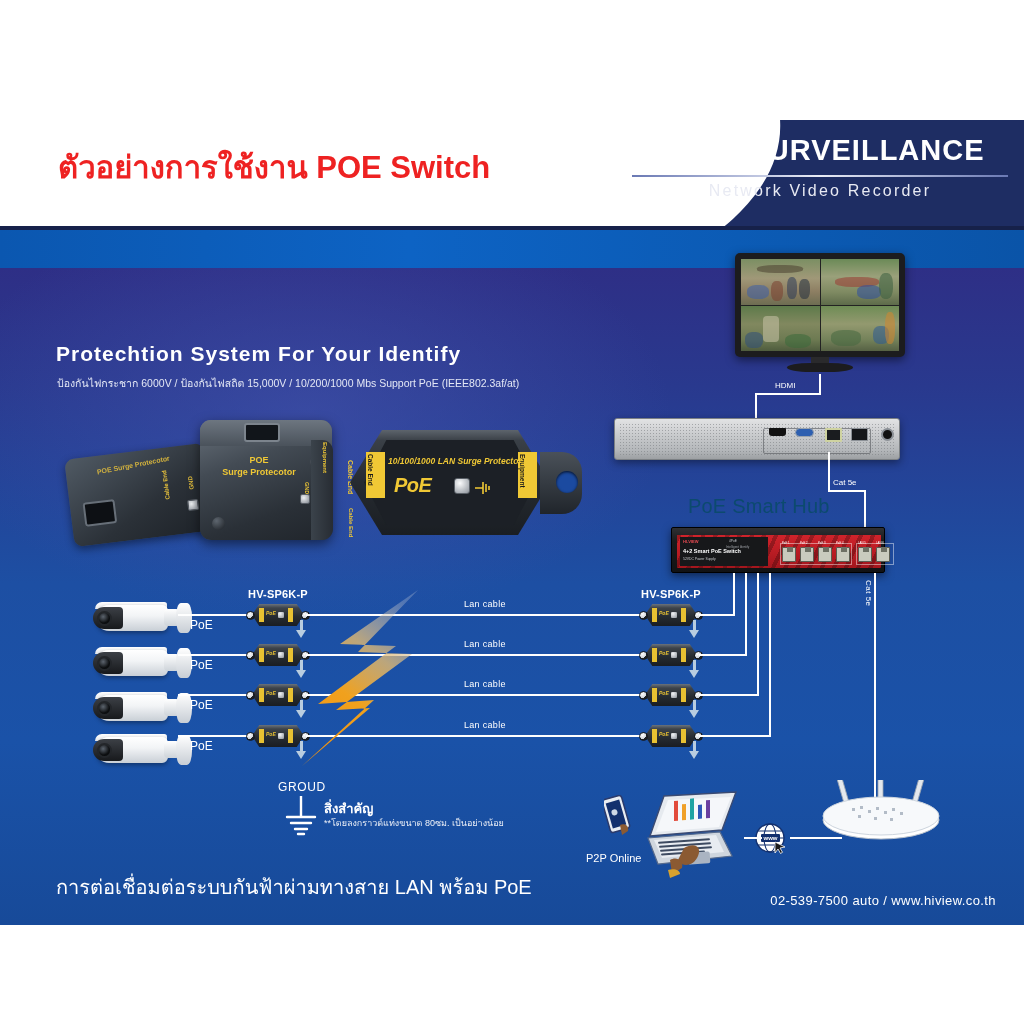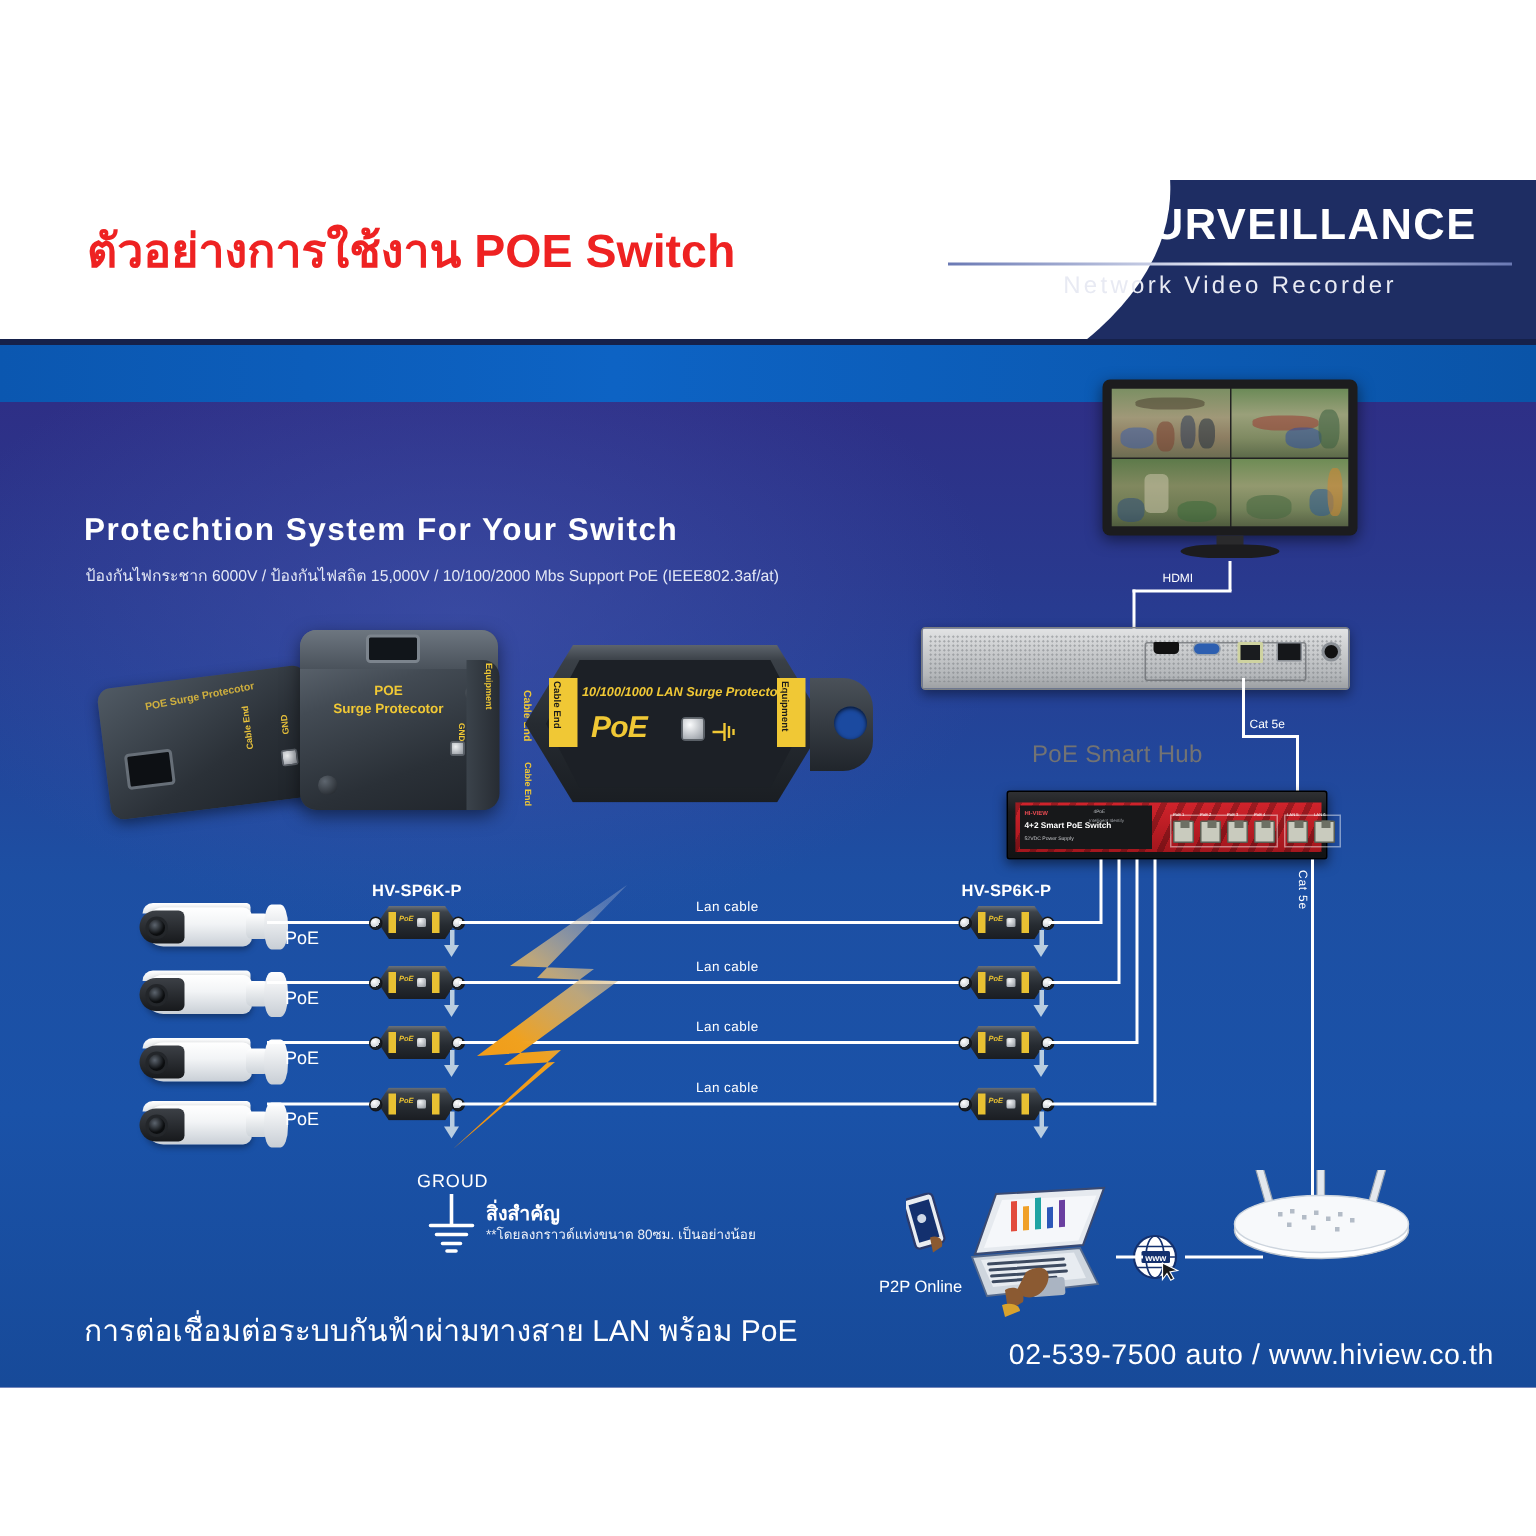--- a/index.html
+++ b/index.html
@@ -135,21 +135,21 @@
   .nvr .ports { position:absolute; left:148px; top:9px; width:108px; height:26px;
                 border:1px solid rgba(90,94,98,.65); border-radius:2px; }
   .nvr .p { position:absolute; top:9px; }
   .port-hdmi { left:154px; width:17px; height:8px; background:#111; border-radius:1px 1px 3px 3px; }
   .port-vga  { left:180px; width:19px; height:9px; background:#2d5fb0; border-radius:6px; border:1px solid #9aa3ad; }
   .port-rj45 { left:210px; width:17px; height:14px; background:#1a1c1f; border:2px solid #cfd3a0; border-radius:1px; }
   .port-usb  { left:236px; width:17px; height:13px; background:#15171a; border:1px solid #8b9096; border-radius:1px; }
   .port-dc   { left:266px; width:13px; height:13px; border-radius:50%; background:#111; border:2px solid #8b9096; }
 
   
-  .sw-title { position:absolute; left:688px; top:495px; font-size:16px; color:#737373; letter-spacing:.2px; }
+  .sw-title { position:absolute; left:688px; top:495px; font-size:20px; color:#0c4a6e; letter-spacing:.2px; }
   .swi { position:absolute; left:671px; top:527px; width:214px; height:46px;
          background:linear-gradient(180deg,#2f3033 0%,#1a1b1d 30%,#121314 100%);
          border:1px solid #000; border-radius:2px; box-shadow:0 3px 8px rgba(0,0,0,.5); }
   .swi .face { position:absolute; left:5px; top:7px; width:204px; height:33px;
                background:linear-gradient(180deg,#d0232b,#a3161d); }
   .swi .chev { position:absolute; left:5px; top:7px; width:204px; height:33px; opacity:.45;
                background:repeating-linear-gradient(115deg, rgba(0,0,0,.55) 0 4px, rgba(0,0,0,0) 4px 11px); }
   .swi .brandbox { position:absolute; left:8px; top:9px; width:88px; height:29px; background:#17181a; }
   .swi .brand { position:absolute; left:11px; top:11px; font-size:4px; color:#e84b52; font-weight:bold; }
   .swi .model { position:absolute; left:11px; top:20px; font-size:5.5px; color:#fff; font-weight:bold; white-space:nowrap; }
@@ -220,21 +220,21 @@
   .bolt { position:absolute; left:300px; top:588px; width:165px; height:182px; }
 
   
   .gnd-wrap { position:absolute; left:272px; top:780px; width:260px; height:60px; }
   .gnd-label { position:absolute; left:6px; top:0px; color:#ffffff; font-size:12px; letter-spacing:.6px; }
   .gnd-th1 { position:absolute; left:52px; top:18px; color:#ffffff; font-size:13px; font-weight:bold; }
   .gnd-th2 { position:absolute; left:52px; top:36px; color:#eef1f8; font-size:9px; white-space:nowrap; }
 
   
   .p2p-lbl { position:absolute; left:586px; top:852px; color:#ffffff; font-size:11px; }
-  .contact { position:absolute; right:28px; top:893px; color:#ffffff; font-size:19px; letter-spacing:.4px; }
+  .contact { position:absolute; right:28px; top:893px; color:#ffffff; font-size:13px; letter-spacing:.4px; }
   .bottom-th { position:absolute; left:56px; top:871px; color:#ffffff; font-size:20px; white-space:nowrap; }
 
   .laptop { position:absolute; left:640px; top:790px; width:110px; height:90px; }
   .phone { position:absolute; left:604px; top:795px; width:30px; height:50px; }
   .router { position:absolute; left:818px; top:780px; width:130px; height:70px; }
   .globe { position:absolute; left:752px; top:818px; width:40px; height:40px; }
 </style>
 </head>
 <body>
 
@@ -249,22 +249,22 @@
     <div class="hdr-rule"></div>
     <div class="hdr-nvr">Network Video Recorder</div>
   </div>
 
   <div class="panel">
     <div class="band-dark"></div>
     <div class="band-bright"></div>
     <div class="panel-body"></div>
   </div>
 
-  <div class="t2">Protechtion  System  For  Your  Switch</div>
-  <div class="t3">ป้องกันไฟกระชาก  6000V  /  ป้องกันไฟสถิต  15,000V  /  10/100/2000  Mbs  Support PoE  (IEEE802.3af/at)</div>
+  <div class="t2">Protechtion  System  For  Your  Identify</div>
+  <div class="t3">ป้องกันไฟกระชาก  6000V  /  ป้องกันไฟสถิต  15,000V  /  10/200/1000  Mbs  Support PoE  (IEEE802.3af/at)</div>
 
   <div class="dev-grp">
 
     <div class="dev-a">
       <div class="lbl">POE Surge Protecotor</div>
       <div class="rj"></div>
       <div class="ce">Cable End</div>
       <div class="gnd">GND</div>
       <div class="screw"></div>
     </div>

